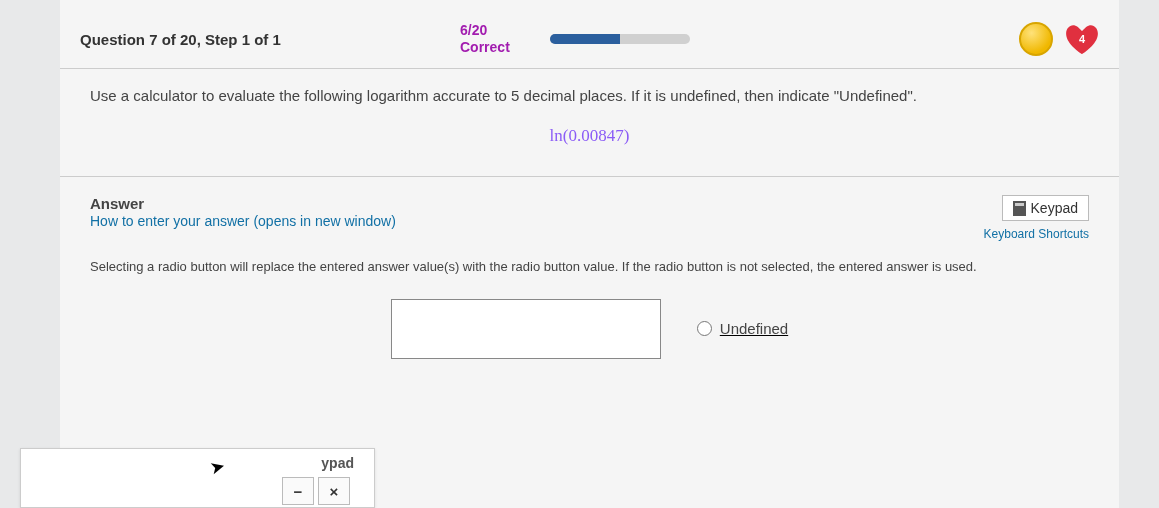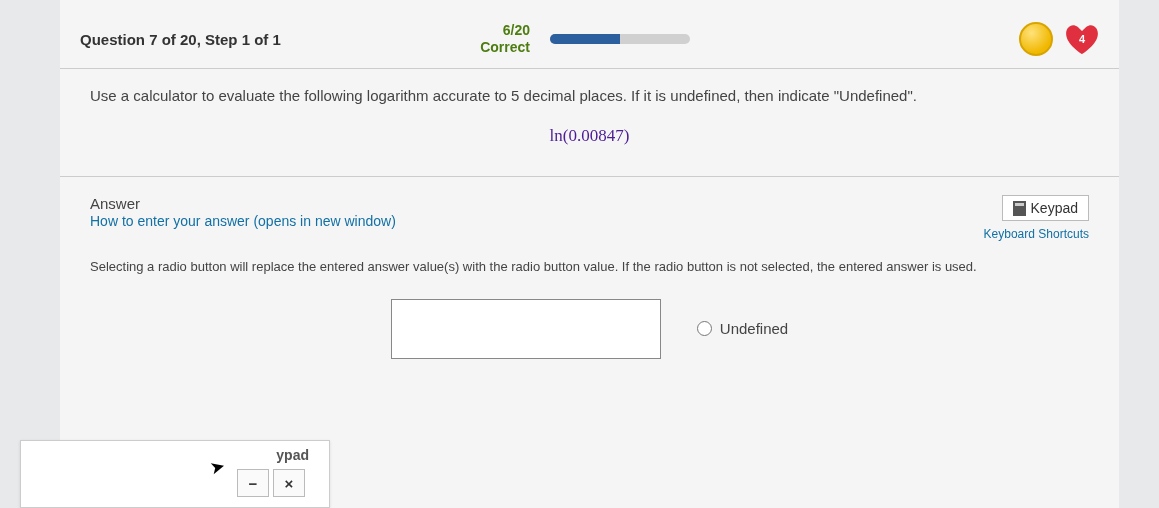--- a/index.html
+++ b/index.html
@@ -24,22 +24,22 @@
       border-bottom: 1px solid #ccc;
     }
     .question-label {
       font-weight: bold;
       color: #333;
       font-size: 15px;
       flex: 0 0 auto;
       min-width: 380px;
     }
     .score-block {
-      text-align: right;
-      color: #4d7c0f;
+      text-align: left;
+      color: #a21caf;
       font-size: 14px;
       line-height: 1.2;
       font-weight: bold;
       min-width: 70px;
     }
     .progress-wrap {
       margin-left: 20px;
       display: flex;
       align-items: center;
     }
@@ -85,33 +85,33 @@
     .problem-area {
       padding: 18px 30px 30px 30px;
       color: #444;
       font-size: 15px;
       border-bottom: 1px solid #ccc;
     }
     .expr {
       text-align: center;
       font-size: 17px;
       margin-top: 22px;
-      color: #4c1d95;
+      color: #8b5cf6;
       font-family: "Times New Roman", serif;
     }
     .answer-area {
       padding: 18px 30px 10px 30px;
     }
     .answer-header {
       display: flex;
       justify-content: space-between;
       align-items: flex-start;
     }
     .answer-left .answer-title {
-      font-weight: normal;
+      font-weight: bold;
       color: #444;
       font-size: 15px;
     }
     .answer-left .help-link {
       color: #1170a5;
       font-size: 14px;
       cursor: pointer;
     }
     .answer-right {
       text-align: right;
@@ -151,20 +151,21 @@
       font-size: 13px;
       margin-top: 16px;
       line-height: 1.5;
     }
     .input-row {
       display: flex;
       align-items: center;
       justify-content: center;
       gap: 36px;
       margin-top: 22px;
+      text-decoration: underline;
     }
     .answer-input {
       width: 270px;
       height: 60px;
       border: 1px solid #888;
       background: #fff;
       font-size: 16px;
       padding: 6px 10px;
       font-family: serif;
     }
@@ -176,23 +177,23 @@
       font-size: 15px;
       cursor: pointer;
     }
     .radio-opt input { width: 15px; height: 15px; }
     .keypad-float {
       position: absolute;
       bottom: 0px;
       left: -40px;
       background: #fff;
       border: 1px solid #ccc;
-      padding: 6px 10px 10px 10px;
+      padding: 6px 10px 2px 10px;
       box-shadow: 0 1px 3px rgba(0,0,0,0.1);
-      width: 310px;
+      width: 355px;
     }
     .keypad-title {
       font-size: 14px;
       color: #555;
       font-weight: bold;
       margin-bottom: 6px;
       text-align:right;
       padding-right:10px;
     }
     .keypad-row { display: flex; gap: 4px; justify-content:flex-end; padding-right:14px;}

